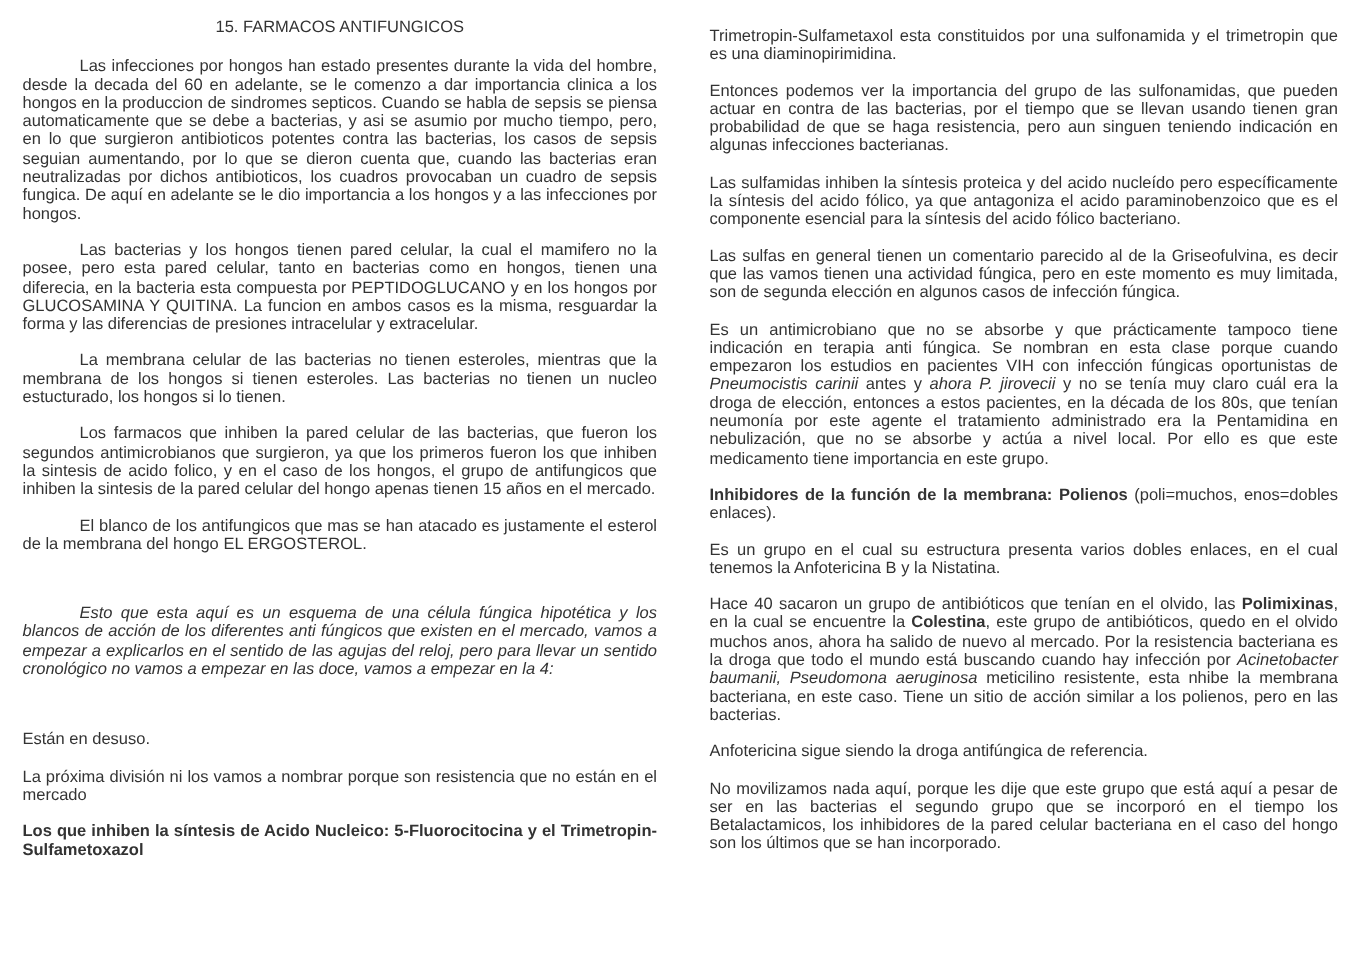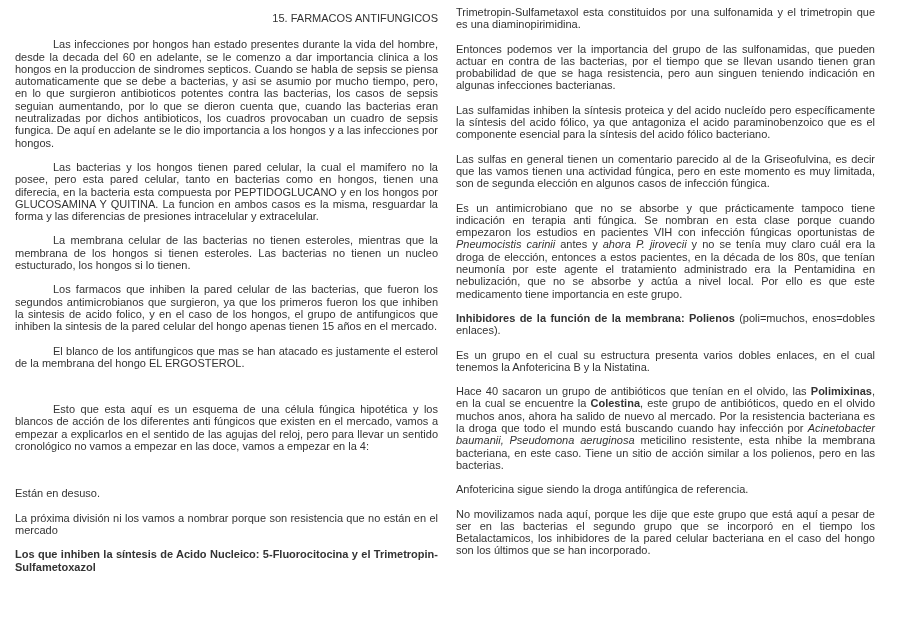--- a/index.html
+++ b/index.html
@@ -14,32 +14,32 @@
     font-size: 11px;
     line-height: 12.3px;
     overflow: hidden;
   }
   .col {
     position: absolute;
     top: 0;
     text-align: justify;
   }
   .col-left  { left: 15px;  width: 423px; padding-top: 12px; }
-  .col-right { left: 456px; width: 419px; padding-top: 6px; }
+  .col-right { left: 473px; width: 419px; padding-top: 18px; }
   .title {
-    text-align: right;
+    text-align: center;
     font-weight: normal;
     margin-bottom: 14px;
   }
   p { margin: 0 0 12px 0; }
   .indent { text-indent: 38px; }
   .bold, b { font-weight: bold; }
   i { }
   .mb-lg  { margin-bottom: 34px; }
-  .mb-xl  { margin-bottom: 35px; }
+  .mb-xl  { margin-bottom: 35px; font-style: italic; }
 </style>
 </head>
 <body>
 
 <div class="page">
 
   <div class="col col-left">
     <div class="title">15. FARMACOS ANTIFUNGICOS</div>
     <p class="indent">Las infecciones por hongos han estado presentes durante la vida del hombre, desde la decada del 60 en adelante, se le comenzo a dar importancia clinica a los hongos en la produccion de sindromes septicos. Cuando se habla de sepsis se piensa automaticamente que se debe a bacterias, y asi se asumio por mucho tiempo, pero, en lo que surgieron antibioticos potentes contra las bacterias, los casos de sepsis seguian aumentando, por lo que se dieron cuenta que, cuando las bacterias eran neutralizadas por dichos antibioticos, los cuadros provocaban un cuadro de sepsis fungica. De aquí en adelante se le dio importancia a los hongos y a las infecciones por hongos.</p>
     <p class="indent">Las bacterias y los hongos tienen pared celular, la cual el mamifero no la posee, pero esta pared celular, tanto en bacterias como en hongos, tienen una diferecia, en la bacteria esta compuesta por PEPTIDOGLUCANO y en los hongos por GLUCOSAMINA Y QUITINA. La funcion en ambos casos es la misma, resguardar la forma y las diferencias de presiones intracelular y extracelular.</p>

